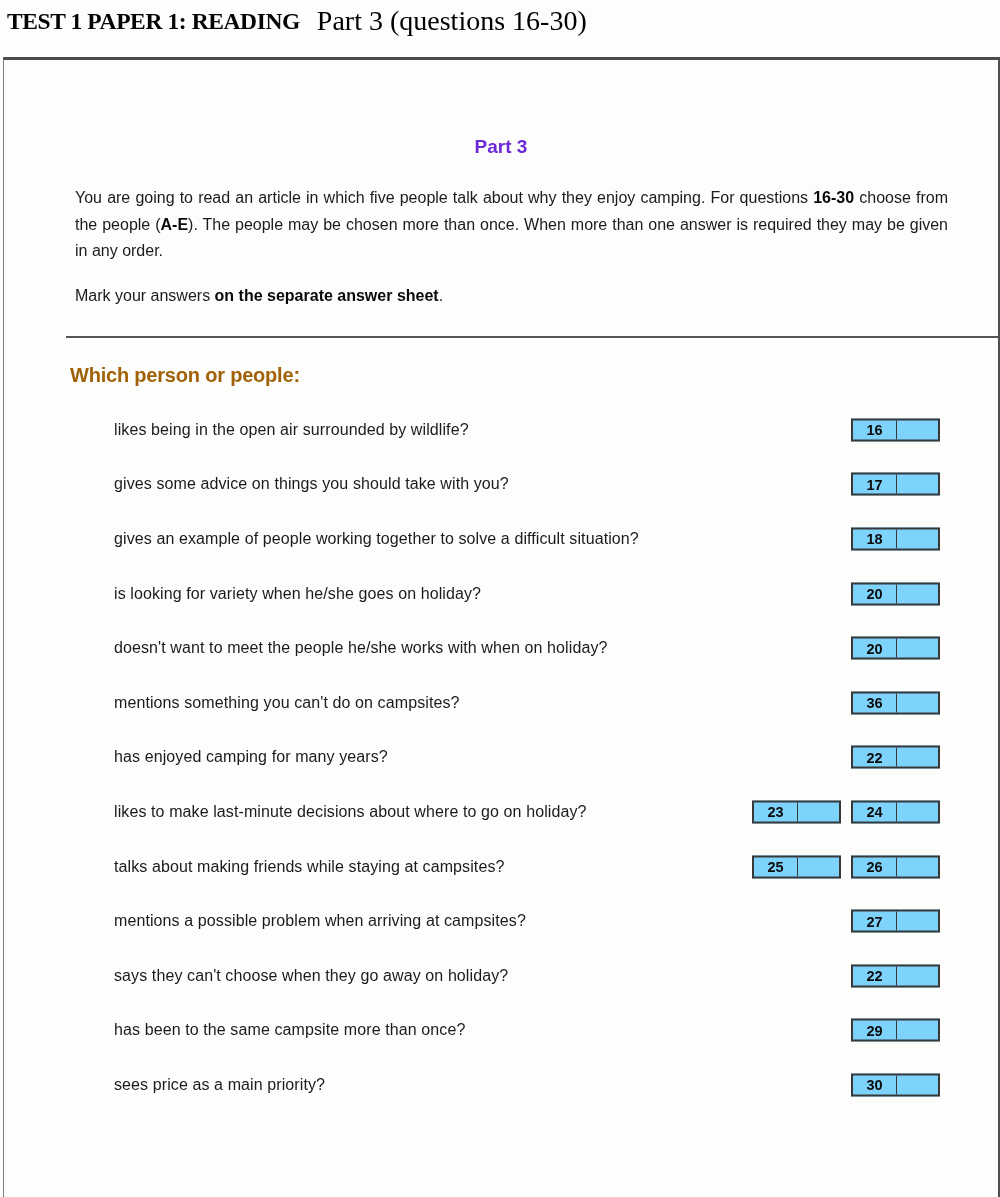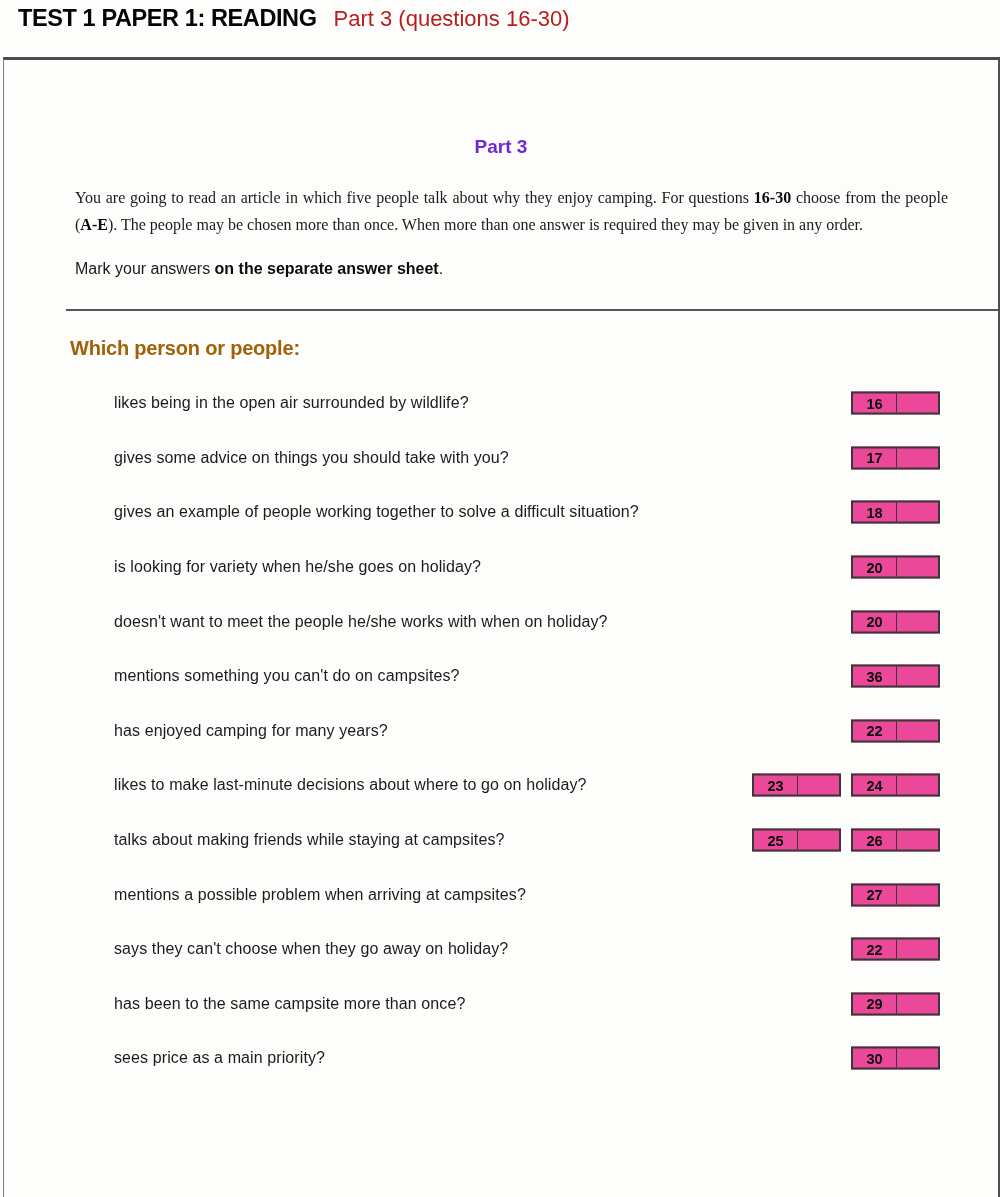--- a/index.html
+++ b/index.html
@@ -8,35 +8,36 @@
     background: #fdfdfc;
     position: relative;
     overflow: hidden;
     font-family: "Liberation Sans", sans-serif;
     color: #111;
   }
 
   
   .page-header {
     position: absolute;
-    top: 5px; left: 18px;
+    top: 5px; left: 7px;
     display: flex;
     align-items: center;
     gap: 17px;
     white-space: nowrap;
+    font-family: Liberation Serif, serif;
   }
   .page-header .title {
     font-size: 23.5px;
     font-weight: 800;
     letter-spacing: -0.4px;
     color: #050505;
   }
   .page-header .subtitle {
-    font-size: 22px;
-    color: #b91c1c;
+    font-size: 28px;
+    color: #000000;
   }
 
   
   .sheet {
     position: absolute;
     top: 57px; left: 3px; right: 0; bottom: -4px;
     border-top: 3px solid #4c4c4c;
     border-left: 1px solid #7a7a7a;
     border-right: 2px solid #4f4f4f;
     background: #fdfdfc;
@@ -50,21 +51,20 @@
     font-weight: bold;
     color: #6d28d9;
   }
 
   .instructions {
     margin: 27px 50px 0 71px;
     font-size: 16px;
     line-height: 26.5px;
     text-align: justify;
     color: #1b1b1b;
-    font-family: Liberation Serif, serif;
   }
   .instructions b, .mark-note b { color: #0a0a0a; }
 
   .mark-note {
     margin: 22px 50px 0 71px;
     font-size: 16px;
     color: #1b1b1b;
   }
 
   .divider {
@@ -102,21 +102,21 @@
     right: 58px;
     top: 50%;
     transform: translateY(-50%);
     display: flex;
     gap: 10px;
   }
   .abox {
     width: 89px; height: 23px;
     border: 2px solid #383838;
     box-sizing: border-box;
-    background: #ec4899;
+    background: #7dd3fc;
     display: flex;
   }
   .abox-num {
     width: 43px;
     border-right: 1.5px solid #383838;
     display: flex;
     align-items: center;
     justify-content: center;
     font-size: 14.5px;
     font-weight: bold;

